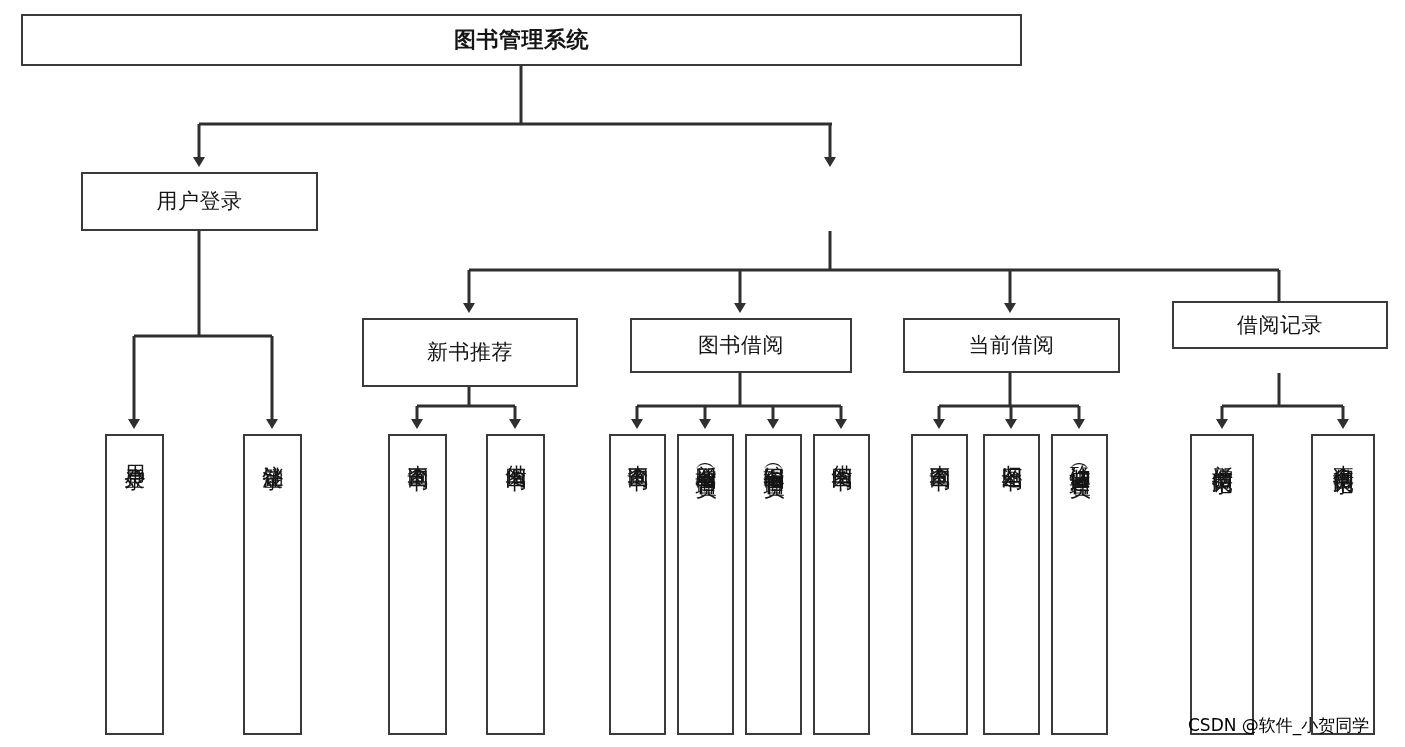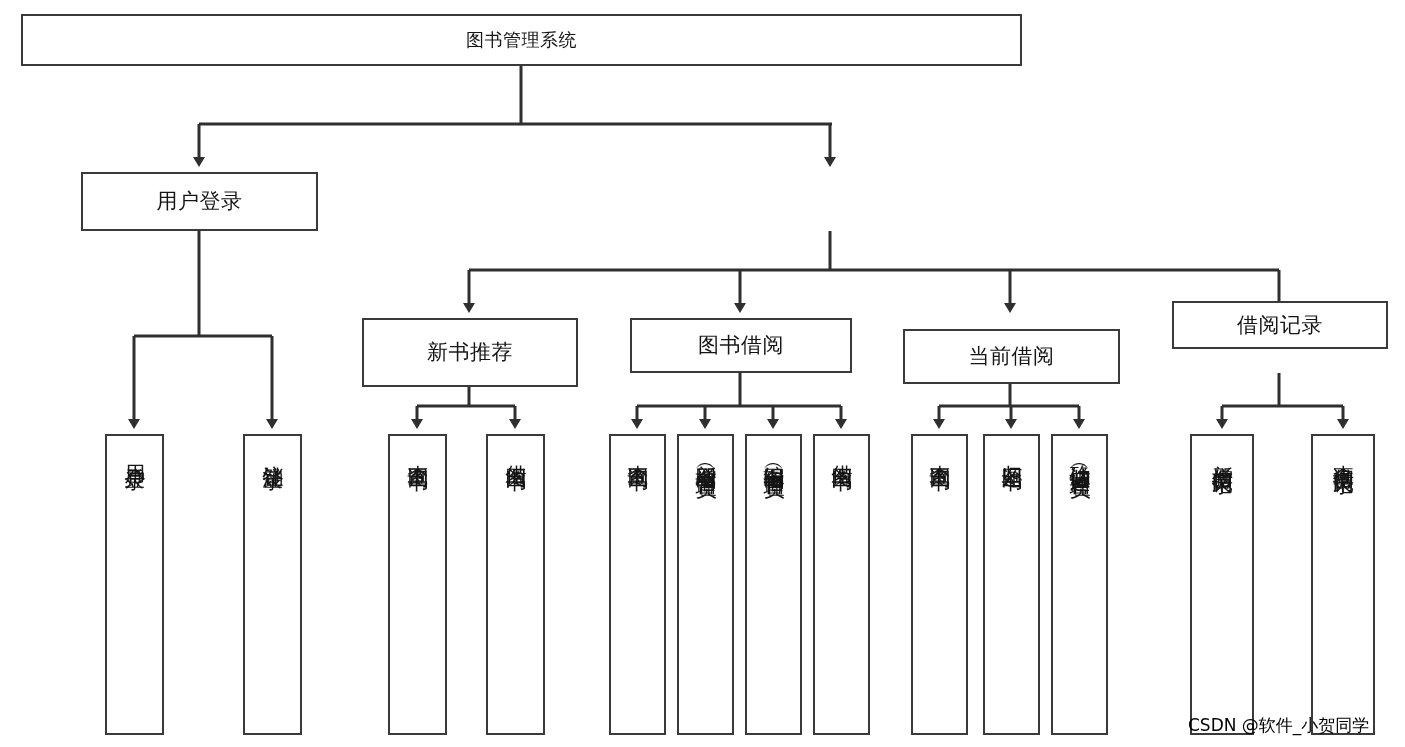--- a/index.html
+++ b/index.html
@@ -43,21 +43,22 @@
     line-height: 1.18;
     color: #151515;
     letter-spacing: 0.5px;
   }
   
   .node.h .label {
     font-size: 21px;
     white-space: nowrap;
   }
   .node.root .label {
-    font-size: 18px;
+    font-size: 22px;
+    font-weight: bold;
   }
   
   .node.v {
     align-items: flex-start;
     padding-top: 12px;
   }
   .node.v .label {
     writing-mode: vertical-rl;
     text-orientation: upright;
     font-size: 21px;
@@ -138,21 +139,21 @@
   <div class="node h" style="left:81px; top:172px; width:237px; height:59px;">
     <span class="label">用户登录</span>
   </div>
 
   <div class="node h" style="left:362px; top:318px; width:216px; height:69px;">
     <span class="label">新书推荐</span>
   </div>
   <div class="node h" style="left:630px; top:318px; width:222px; height:55px;">
     <span class="label">图书借阅</span>
   </div>
-  <div class="node h" style="left:903px; top:318px; width:217px; height:55px;margin-top:11px;">
+  <div class="node h" style="left:903px; top:318px; width:217px; height:55px;">
     <span class="label">当前借阅</span>
   </div>
   <div class="node h" style="left:1172px; top:301px; width:216px; height:48px;">
     <span class="label">借阅记录</span>
   </div>
 
   <div class="node v" style="left:105px; top:434px; width:59px; height:301px;">
     <span class="label">用户登录</span>
   </div>
   <div class="node v" style="left:243px; top:434px; width:59px; height:301px;">

